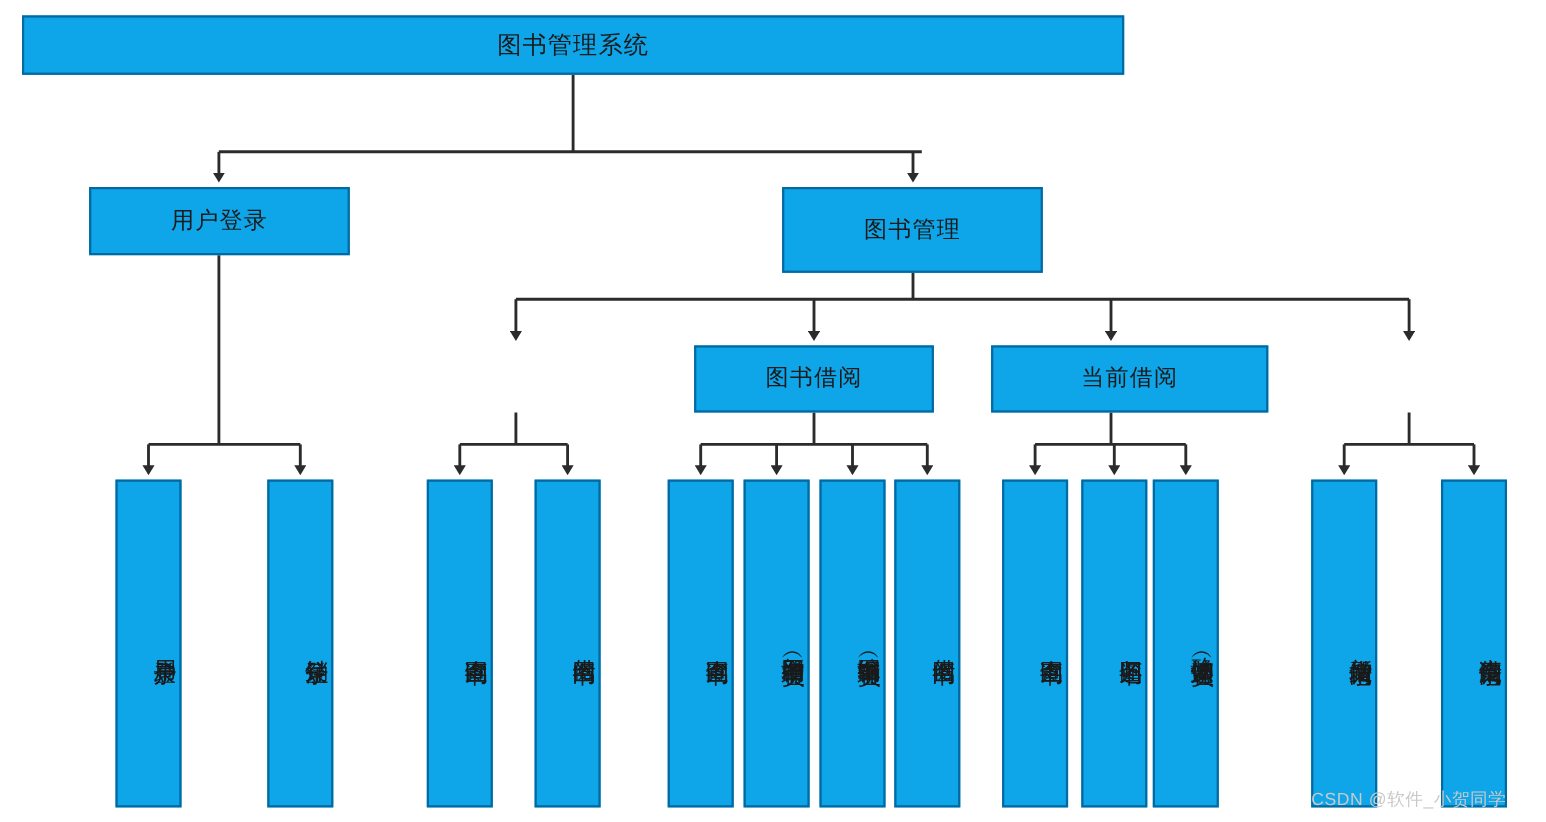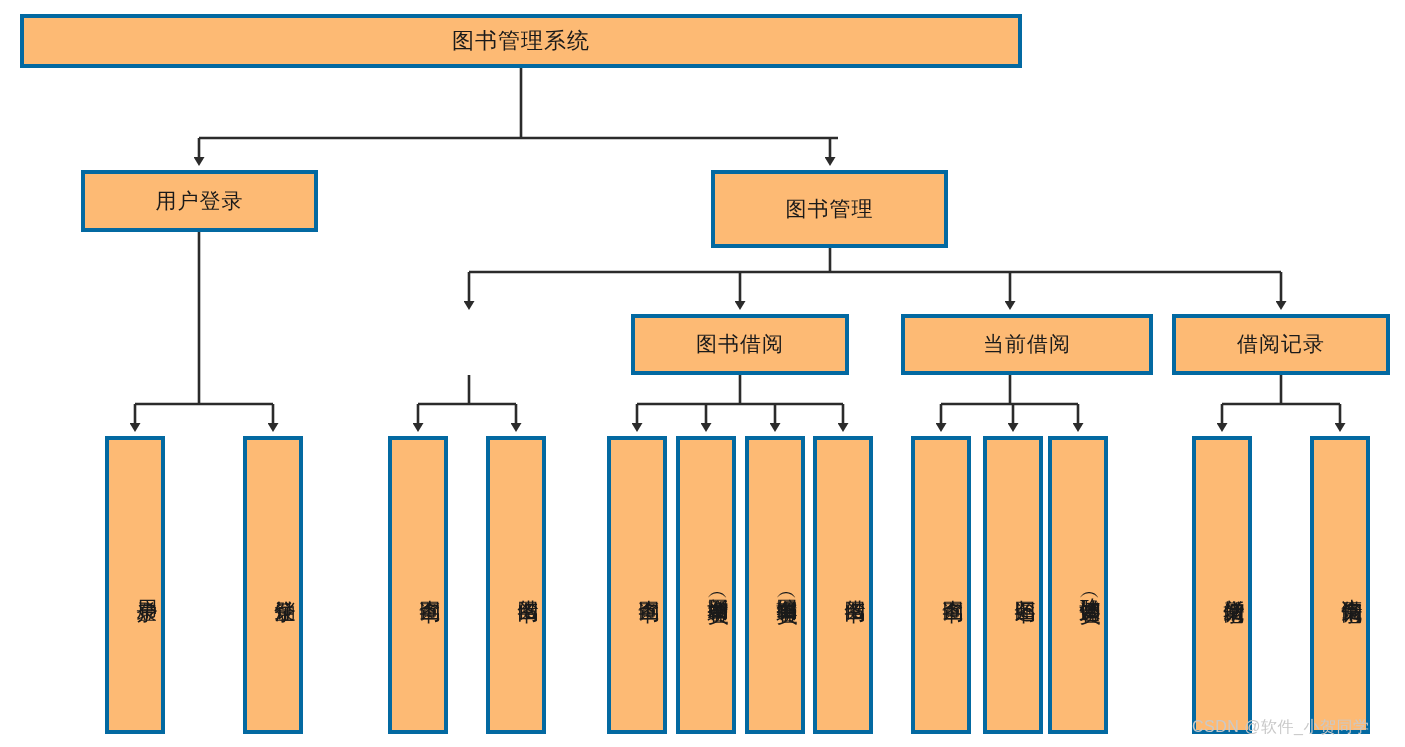--- a/index.html
+++ b/index.html
@@ -18,22 +18,22 @@
   #edges{
     position:absolute;
     left:0; top:0;
     width:1405px;
     height:747px;
     pointer-events:none;
   }
   .node{
     position:absolute;
     box-sizing:border-box;
-    background:#fdba74;
-    border:4px solid #0369a1;
+    background:#0ea5e9;
+    border:2px solid #0369a1;
     display:flex;
     align-items:center;
     justify-content:center;
     color:#1a1a1a;
     z-index:2;
   }
   .node.h{
     font-size:21px;
     line-height:1.25;
     letter-spacing:1px;
@@ -129,23 +129,20 @@
   <div class="node h" style="left:711px;top:170px;width:237px;height:78px;">
     <span>图书管理</span>
   </div>
 
   <div class="node h" style="left:631px;top:314px;width:218px;height:61px;">
     <span>图书借阅</span>
   </div>
   <div class="node h" style="left:901px;top:314px;width:252px;height:61px;">
     <span>当前借阅</span>
   </div>
-  <div class="node h" style="left:1172px;top:314px;width:218px;height:61px;">
-    <span>借阅记录</span>
-  </div>
 
   <div class="node v" style="left:105px;top:436px;width:60px;height:298px;">
     <span>用户登录</span>
   </div>
   <div class="node v" style="left:243px;top:436px;width:60px;height:298px;">
     <span>注销登录</span>
   </div>
 
   <div class="node v" style="left:388px;top:436px;width:60px;height:298px;">
     <span>查询图书</span>

